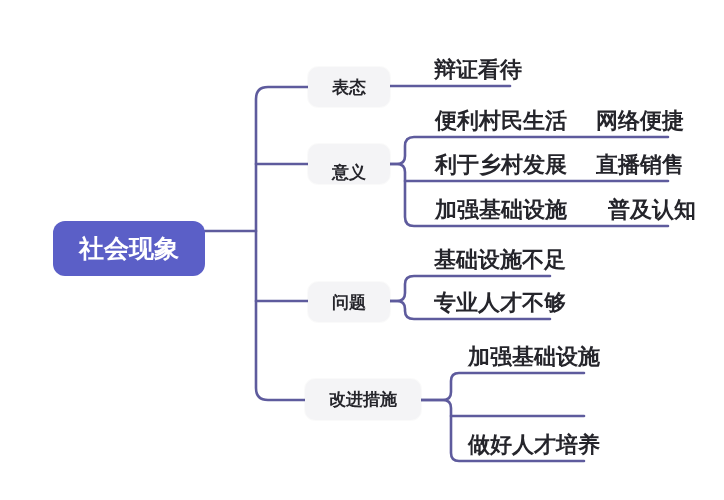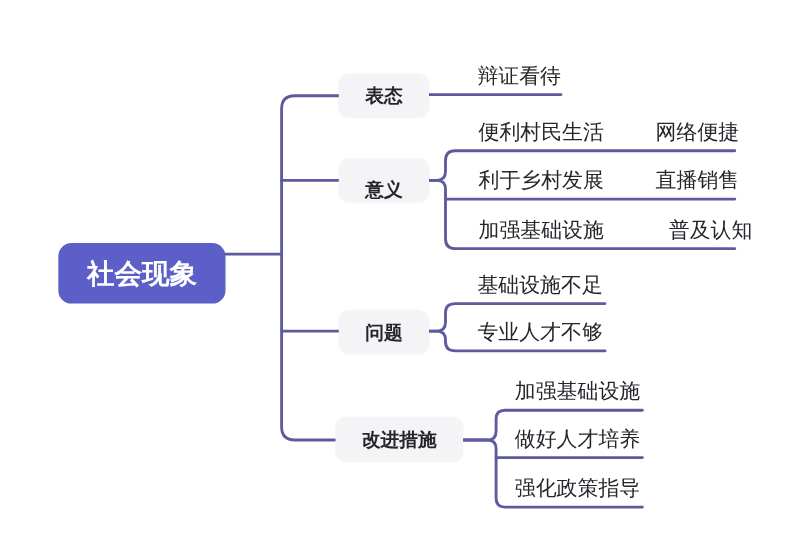--- a/index.html
+++ b/index.html
@@ -18,21 +18,21 @@
   .node{position:absolute;display:flex;align-items:center;justify-content:center;
         color:var(--text-color);white-space:nowrap;}
   .root-node{left:53px;top:205px;width:152px;height:55px;background:var(--root-fill);
         color:var(--root-text);border-radius:12px;font-size:25px;font-weight:700;margin-top:16px;}
   .branch{background:var(--branch-fill);border-radius:10px;font-size:17px;font-weight:700;
         box-shadow:0 0 0 1px rgba(0,0,0,0.02);}
   .b-attitude{left:308px;top:67px;width:82px;height:40px;}
   .b-significance{left:308px;top:144px;width:82px;height:40px;align-items:flex-end;}
   .b-problem{left:308px;top:282px;width:82px;height:40px;text-align:right;}
   .b-improvement{left:305px;top:379px;width:116px;height:41px;}
-  .leaf{position:absolute;font-size:19px;font-weight:400;color:var(--text-color);
+  .leaf{position:absolute;font-size:22px;font-weight:700;color:var(--text-color);
         white-space:nowrap;line-height:24px;}
   .l-dialectic{left:434px;top:58px;}
   .l-life{left:435px;top:109px;}
   .l-network{left:596px;top:109px;}
   .l-rural{left:435px;top:153px;}
   .l-live{left:596px;top:153px;}
   .l-digital{left:435px;top:198px;}
   .l-cognition{left:596px;top:198px;margin-left:12px;}
   .l-infra{left:434px;top:248px;}
   .l-talent{left:434px;top:291px;}
@@ -92,16 +92,15 @@
   <div class="leaf l-life">便利村民生活</div>
   <div class="leaf l-rural">利于乡村发展</div>
   <div class="leaf l-live">直播销售</div>
   <div class="leaf l-digital">加强基础设施</div>
   <div class="leaf l-cognition">普及认知</div>
 
   <div class="leaf l-infra">基础设施不足</div>
   <div class="leaf l-talent">专业人才不够</div>
 
   <div class="leaf l-strengthen">加强基础设施</div>
-  <div class="leaf l-train">做好人才培养</div>
-  <div class="leaf l-policy">强化政策指导</div>
+  <div class="leaf l-policy">做好人才培养</div>
 
 </div>
 
 </body></html>

